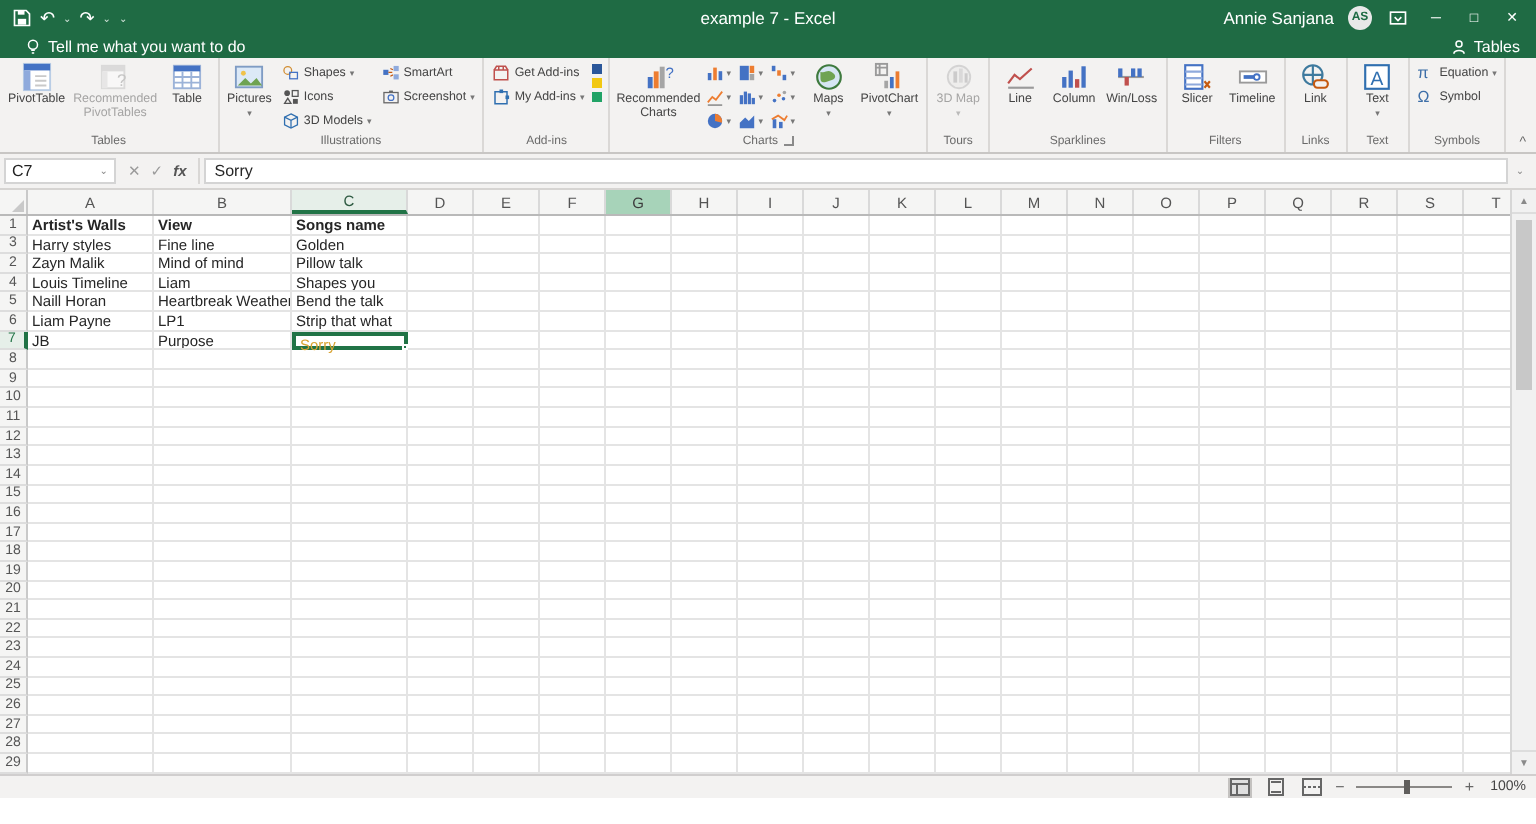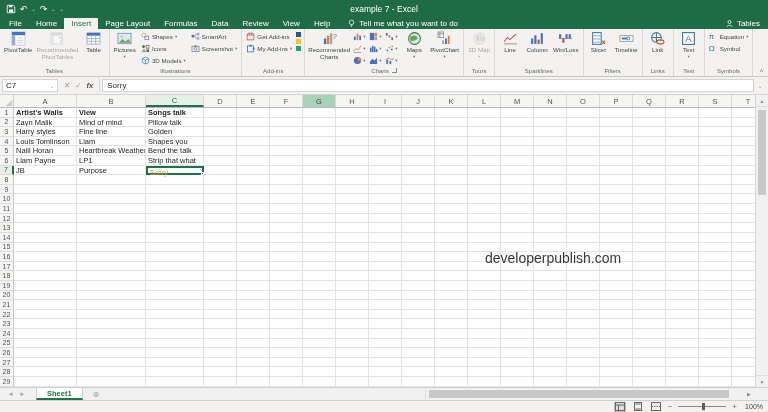--- a/index.html
+++ b/index.html
@@ -124,34 +124,36 @@
             <rect x="3.5" y="1.5" width="4" height="2.5" fill="#fff"></rect>
           </svg>
         </span>
       <span class="qglyph">↶</span>
         <span class="tiny-caret">⌄</span>
       <span class="qglyph">↷</span>
         <span class="tiny-caret">⌄</span>
       <span class="tiny-caret">⌄</span>
     </div>
     <div class="win-title">example 7 - Excel</div>
+    <div class="tright">
+      <span>Annie Sanjana</span>
+      <span class="avatar">AS</span>
+      <span class="winbtn" id="ribbon-display-btn">
+          <svg viewBox="0 0 12 12">
+            <rect x="1.5" y="2.5" width="9" height="7" fill="none" stroke="#fff"></rect>
+            <path d="M4 5.5l2 2 2-2" fill="none" stroke="#fff"></path>
+          </svg>
+        </span>
+      <span class="winbtn">─</span>
+      <span class="winbtn">□</span>
+      <span class="winbtn">✕</span>
+    </div>
   </div>
 
   <div class="tabrow">
-    <div class="tabs" id="tabs">
-        <div class="tab filetab">File</div>
-        <div class="tab">Home</div>
-        <div class="tab active">Insert</div>
-        <div class="tab">Page Layout</div>
-        <div class="tab">Formulas</div>
-        <div class="tab">Data</div>
-        <div class="tab">Review</div>
-        <div class="tab">View</div>
-        <div class="tab">Help</div>
-      </div>
     <div class="tellme">
       <span class="bulb" id="bulb">
           <svg viewBox="0 0 12 12">
             <circle cx="6" cy="4.5" r="3" fill="none" stroke="#fff"></circle>
             <path d="M4.8 8.2h2.4M5.2 10h1.6" stroke="#fff"></path>
           </svg>
         </span>
       <span>Tell me what you want to do</span>
     </div>
     <div class="share">
@@ -619,26 +621,48 @@
       <div class="colh" style="width: 33px;">N</div>
       <div class="colh" style="width: 33px;">O</div>
       <div class="colh" style="width: 33px;">P</div>
       <div class="colh" style="width: 33px;">Q</div>
       <div class="colh" style="width: 33px;">R</div>
       <div class="colh" style="width: 33px;">S</div>
       <div class="colh" style="width: 33px;">T</div>
     </div>
 
   <div class="sheet" id="sheet">
-    <div class="watermark">developerpublish.com</div>
   <div class="gridrow">
         <div class="rowh">1</div>
         <div class="cell boldcell" style="width: 63px;">Artist's Walls</div>
         <div class="cell boldcell" style="width: 69px;">View</div>
-        <div class="cell boldcell" style="width: 58px;">Songs talk</div>
+        <div class="cell boldcell" style="width: 58px;">Songs name</div>
+        <div class="cell" style="width: 33px;"></div>
+        <div class="cell" style="width: 33px;"></div>
+        <div class="cell" style="width: 33px;"></div>
+        <div class="cell" style="width: 33px;"></div>
+        <div class="cell" style="width: 33px;"></div>
+        <div class="cell" style="width: 33px;"></div>
+        <div class="cell" style="width: 33px;"></div>
+        <div class="cell" style="width: 33px;"></div>
+        <div class="cell" style="width: 33px;"></div>
+        <div class="cell" style="width: 33px;"></div>
+        <div class="cell" style="width: 33px;"></div>
+        <div class="cell" style="width: 33px;"></div>
+        <div class="cell" style="width: 33px;"></div>
+        <div class="cell" style="width: 33px;"></div>
+        <div class="cell" style="width: 33px;"></div>
+        <div class="cell" style="width: 33px;"></div>
+        <div class="cell" style="width: 33px;"></div>
+      </div>
+      <div class="gridrow">
+        <div class="rowh">3</div>
+        <div class="cell" style="width: 63px;">Harry styles</div>
+        <div class="cell" style="width: 69px;">Fine line</div>
+        <div class="cell" style="width: 58px;">Golden</div>
         <div class="cell" style="width: 33px;"></div>
         <div class="cell" style="width: 33px;"></div>
         <div class="cell" style="width: 33px;"></div>
         <div class="cell" style="width: 33px;"></div>
         <div class="cell" style="width: 33px;"></div>
         <div class="cell" style="width: 33px;"></div>
         <div class="cell" style="width: 33px;"></div>
         <div class="cell" style="width: 33px;"></div>
         <div class="cell" style="width: 33px;"></div>
         <div class="cell" style="width: 33px;"></div>
@@ -667,45 +691,22 @@
         <div class="cell" style="width: 33px;"></div>
         <div class="cell" style="width: 33px;"></div>
         <div class="cell" style="width: 33px;"></div>
         <div class="cell" style="width: 33px;"></div>
         <div class="cell" style="width: 33px;"></div>
         <div class="cell" style="width: 33px;"></div>
         <div class="cell" style="width: 33px;"></div>
         <div class="cell" style="width: 33px;"></div>
       </div>
       <div class="gridrow">
-        <div class="rowh">3</div>
-        <div class="cell" style="width: 63px;">Harry styles</div>
-        <div class="cell" style="width: 69px;">Fine line</div>
-        <div class="cell" style="width: 58px;">Golden</div>
-        <div class="cell" style="width: 33px;"></div>
-        <div class="cell" style="width: 33px;"></div>
-        <div class="cell" style="width: 33px;"></div>
-        <div class="cell" style="width: 33px;"></div>
-        <div class="cell" style="width: 33px;"></div>
-        <div class="cell" style="width: 33px;"></div>
-        <div class="cell" style="width: 33px;"></div>
-        <div class="cell" style="width: 33px;"></div>
-        <div class="cell" style="width: 33px;"></div>
-        <div class="cell" style="width: 33px;"></div>
-        <div class="cell" style="width: 33px;"></div>
-        <div class="cell" style="width: 33px;"></div>
-        <div class="cell" style="width: 33px;"></div>
-        <div class="cell" style="width: 33px;"></div>
-        <div class="cell" style="width: 33px;"></div>
-        <div class="cell" style="width: 33px;"></div>
-        <div class="cell" style="width: 33px;"></div>
-      </div>
-      <div class="gridrow">
         <div class="rowh">4</div>
-        <div class="cell" style="width: 63px;">Louis Tomlinson</div>
+        <div class="cell" style="width: 63px;">Louis Timeline</div>
         <div class="cell" style="width: 69px;">Liam</div>
         <div class="cell" style="width: 58px;">Shapes you</div>
         <div class="cell" style="width: 33px;"></div>
         <div class="cell" style="width: 33px;"></div>
         <div class="cell" style="width: 33px;"></div>
         <div class="cell" style="width: 33px;"></div>
         <div class="cell" style="width: 33px;"></div>
         <div class="cell" style="width: 33px;"></div>
         <div class="cell" style="width: 33px;"></div>
         <div class="cell" style="width: 33px;"></div>
@@ -1295,30 +1296,20 @@
         <div class="cell" style="width: 33px;"></div>
       </div>
     </div>
 
   <div class="vscroll">
     <span class="sarrow">▲</span>
     <div class="vthumb"></div>
     <span class="sarrow sdown">▼</span>
   </div>
 
-  <div class="sheetbar">
-    <span class="navarrow">◂</span>
-    <span class="navarrow">▸</span>
-    <div class="sheettab">Sheet1</div>
-    <span class="addsheet">⊕</span>
-    <div class="hscroll">
-      <div class="hthumb"></div>
-      <span class="harrow">▶</span>
-    </div>
-  </div>
 
   <div class="statusbar">
     <div class="statusright">
       <span class="viewicon active" id="vi-normal">
           <svg viewBox="0 0 10 9">
             <rect x="0.5" y="0.5" width="9" height="8" fill="none" stroke="#666"></rect>
             <path d="M0.5 3h9M3.5 3v5.5" stroke="#666"></path>
           </svg>
         </span>
       <span class="viewicon" id="vi-layout">

